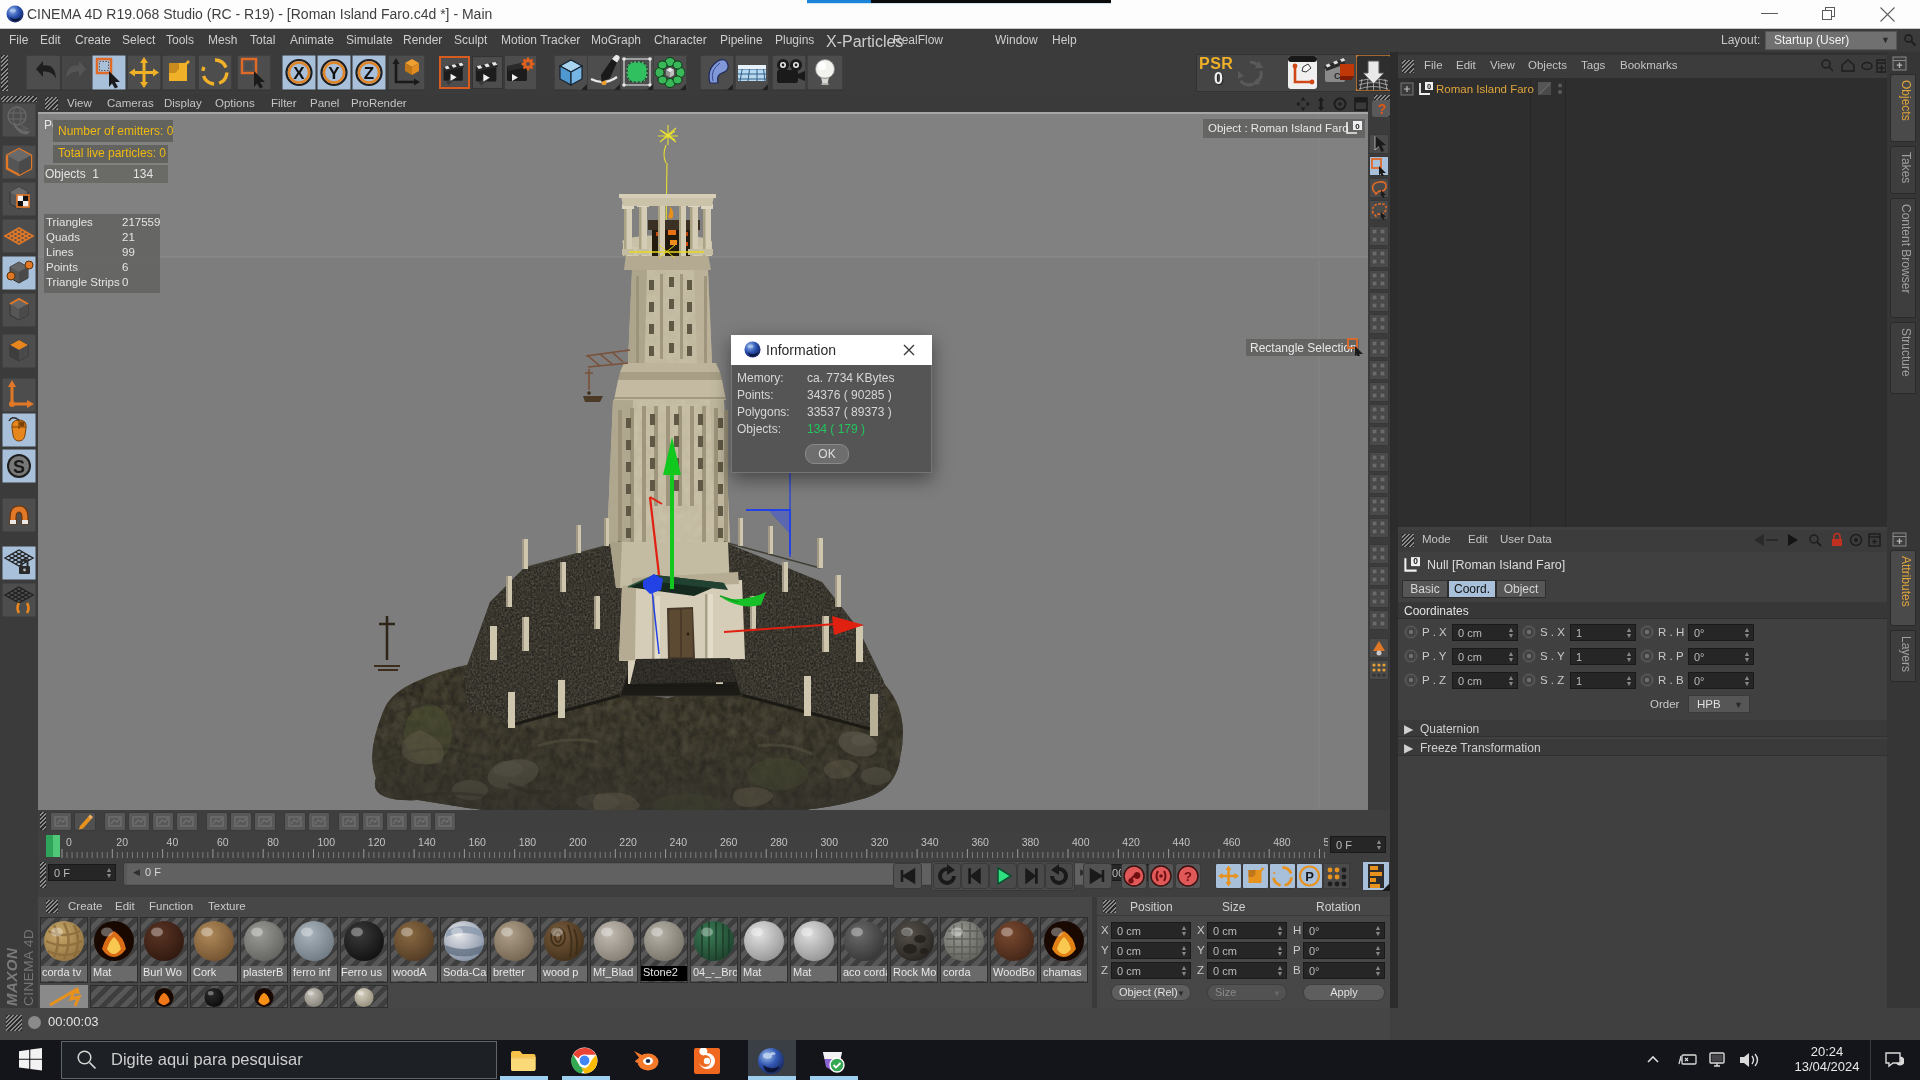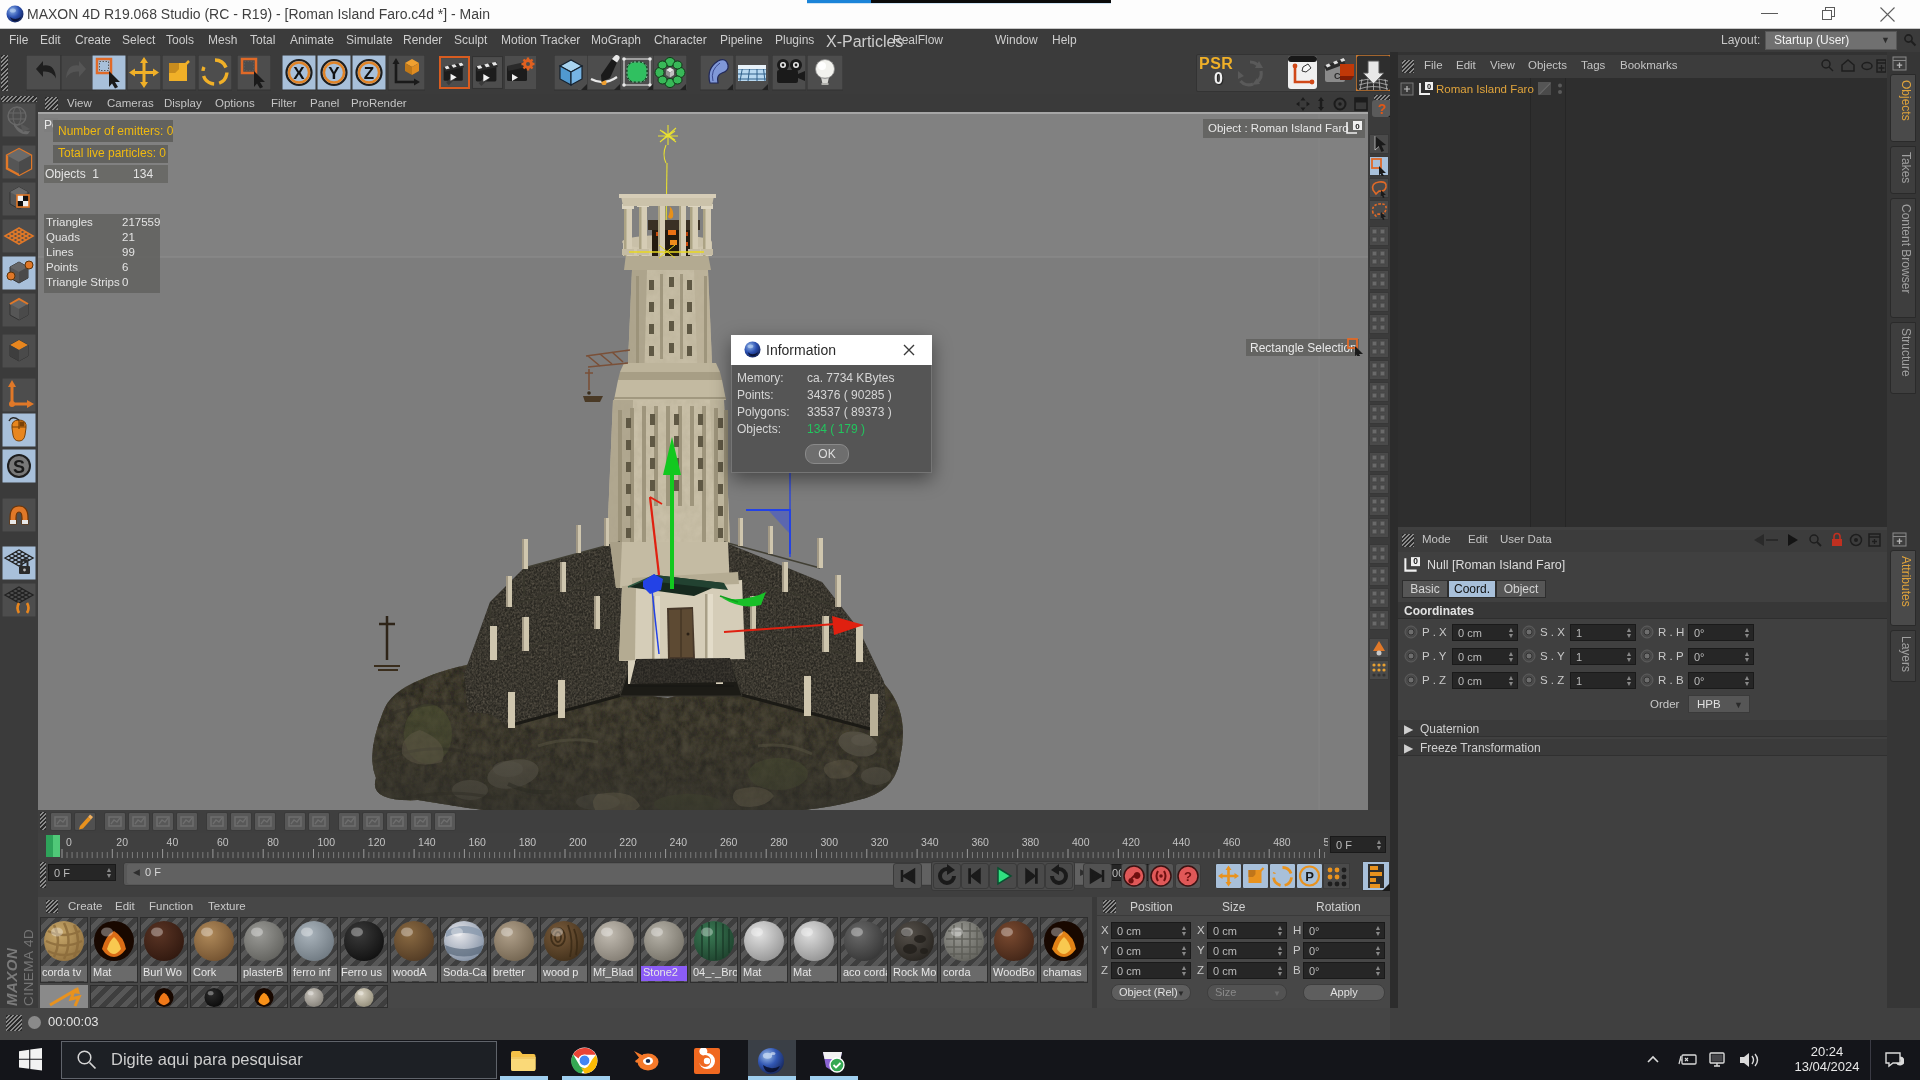--- a/index.html
+++ b/index.html
@@ -15,21 +15,21 @@
         <radialGradient id="c4dlogo" cx="0.35" cy="0.3" r="0.9">
 <stop offset="0" stop-color="#8fb4e8"></stop>
           <stop offset="0.45" stop-color="#2a4fb0"></stop>
           <stop offset="1" stop-color="#0a1235"></stop>
         </radialGradient>
       </defs>
 <circle cx="9" cy="9" r="8.5" fill="url(#c4dlogo)"></circle>
 <path d="M4 12 q5 4 11 0 q-2 4.2 -6 4.2 q-3.5 0 -5 -4.2z" fill="#060a20" opacity="0.75"></path>
 <ellipse cx="6.8" cy="5.6" rx="3.1" ry="2" fill="#b8d0f0" opacity="0.65"></ellipse>
 </svg>
-<div class="abs" style="left:27px;top:6px;font-size:14px;color:#3f3f3f">MAXON 4D R19.068 Studio (RC - R19) - [Roman Island Faro.c4d *] - Main</div>
+<div class="abs" style="left:27px;top:6px;font-size:14px;color:#3f3f3f">CINEMA 4D R19.068 Studio (RC - R19) - [Roman Island Faro.c4d *] - Main</div>
 <div class="abs" style="left:807px;top:0;width:64px;height:3px;background:#1b84d8"></div>
 <div class="abs" style="left:871px;top:0;width:240px;height:3px;background:#0b0b0b"></div>
 <div class="abs" style="left:807px;top:3px;width:304px;height:1px;background:#cfe4f5"></div>
 <div class="abs" style="left:1761px;top:13px;width:17px;height:1px;background:#5a5a5a"></div>
 <svg class="abs" style="left:1822px;top:7px" width="14" height="14" viewBox="0 0 14 14">
 <rect x="3.5" y="0.5" width="9" height="9" fill="none" stroke="#5a5a5a" stroke-width="1"></rect>
 <rect x="0.5" y="3.5" width="9" height="9" fill="#fdfdfd" stroke="#5a5a5a" stroke-width="1"></rect>
     </svg>
 <svg class="abs" style="left:1880px;top:7px" width="15" height="15" viewBox="0 0 15 15">
 <path d="M0.5 0.5 L14.5 14.5 M14.5 0.5 L0.5 14.5" stroke="#5f5f5f" stroke-width="1.1"></path>
@@ -1181,21 +1181,21 @@
 <svg class="abs" style="left:1402px;top:556px" width="18" height="18" viewBox="0 0 16 16">
 <path d="M3 2 L3 13 L13 13" stroke="#f0f0f0" stroke-width="1.8" fill="none"></path>
 <rect x="8" y="1" width="8" height="8" fill="#f0f0f0"></rect>
 <text x="12" y="7.5" font-size="7.5" font-weight="bold" fill="#222" text-anchor="middle" font-family="Liberation Sans">0</text>
     </svg>
 <div class="abs" style="left:1427px;top:558px;font-size:12.5px;color:#dcdcdc">Null [Roman Island Faro]</div>
 <div class="abs" style="left:1402px;top:580px;width:46px;height:18px;background:#565656;border:1px solid #2e2e2e;color:#d4d4d4;font-size:12px;text-align:center;line-height:16px">Basic</div>
 <div class="abs" style="left:1448px;top:580px;width:48px;height:18px;background:#a8c0da;border:1px solid #2e2e2e;color:#111;font-size:12px;text-align:center;line-height:16px">Coord.</div>
 <div class="abs" style="left:1496px;top:580px;width:50px;height:18px;background:#565656;border:1px solid #2e2e2e;color:#d4d4d4;font-size:12px;text-align:center;line-height:16px">Object</div>
 <div class="abs" style="left:1398px;top:602px;width:489px;height:17px;background:#373737;border-bottom:1px solid #2e2e2e"></div>
-<div class="abs" style="left:1404px;top:604px;font-size:12px;font-weight:bold;color:#e2e2e2">Coordinates</div>
+<div class="abs" style="left:1404px;top:604px;font-size:12px;font-weight:normal;color:#e2e2e2">Coordinates</div>
 <svg class="abs" style="left:1404px;top:625px" width="14" height="14" viewBox="0 0 14 14">
 <circle cx="7" cy="7" r="6" fill="#4a4a4a" stroke="#5e5e5e"></circle>
       <circle cx="7" cy="7" r="3" fill="#6e6e6e" stroke="#333"></circle>
     </svg>
 <div class="abs" style="left:1422px;top:626px;font-size:11.5px;color:#c8c8c8">P . X</div>
 <div class="abs field" style="left:1452px;top:624px;width:66px;height:17px">0 cm<span class="spin">▲<br>▼</span></div>
 <svg class="abs" style="left:1522px;top:625px" width="14" height="14" viewBox="0 0 14 14">
 <circle cx="7" cy="7" r="6" fill="#4a4a4a" stroke="#5e5e5e"></circle>
       <circle cx="7" cy="7" r="3" fill="#6e6e6e" stroke="#333"></circle>
     </svg>
@@ -1902,21 +1902,21 @@
 <svg class="abs" style="left:642px;top:919px" width="44" height="44" viewBox="0 0 44 44">
       <defs>
         <radialGradient id="m12" cx="0.38" cy="0.32" r="0.85">
           <stop offset="0" stop-color="#b6b2a8"></stop>
           <stop offset="1" stop-color="#6e6a60"></stop>
         </radialGradient>
       </defs>
       <circle cx="22" cy="22" r="20" fill="url(#m12)"></circle>
       <ellipse cx="15" cy="13" rx="6" ry="4.5" fill="#ffffff" opacity="0.35"></ellipse>
     </svg>
-<div class="abs" style="left:641px;top:966px;width:46px;height:15px;background:#8b5cf6;color:#e6e6e6;font-size:11px;padding-left:2px;overflow:hidden;white-space:nowrap">Stone2</div>
+<div class="abs" style="left:641px;top:966px;width:46px;height:15px;background:#000000;color:#e6e6e6;font-size:11px;padding-left:2px;overflow:hidden;white-space:nowrap">Stone2</div>
 <div class="abs" style="left:690px;top:917px;width:48px;height:66px;background:repeating-linear-gradient(135deg,#3e3e3e 0 5px,#575757 5px 10px);border:1px solid #2e2e2e"></div>
 <svg class="abs" style="left:692px;top:919px" width="44" height="44" viewBox="0 0 44 44">
       <defs>
         <radialGradient id="m13" cx="0.38" cy="0.32" r="0.85">
           <stop offset="0" stop-color="#3a7a54"></stop>
           <stop offset="1" stop-color="#1a3a28"></stop>
         </radialGradient>
       </defs>
       <circle cx="22" cy="22" r="20" fill="url(#m13)"></circle>
       <g stroke="#1a3a28" stroke-width="2" opacity="0.7">

